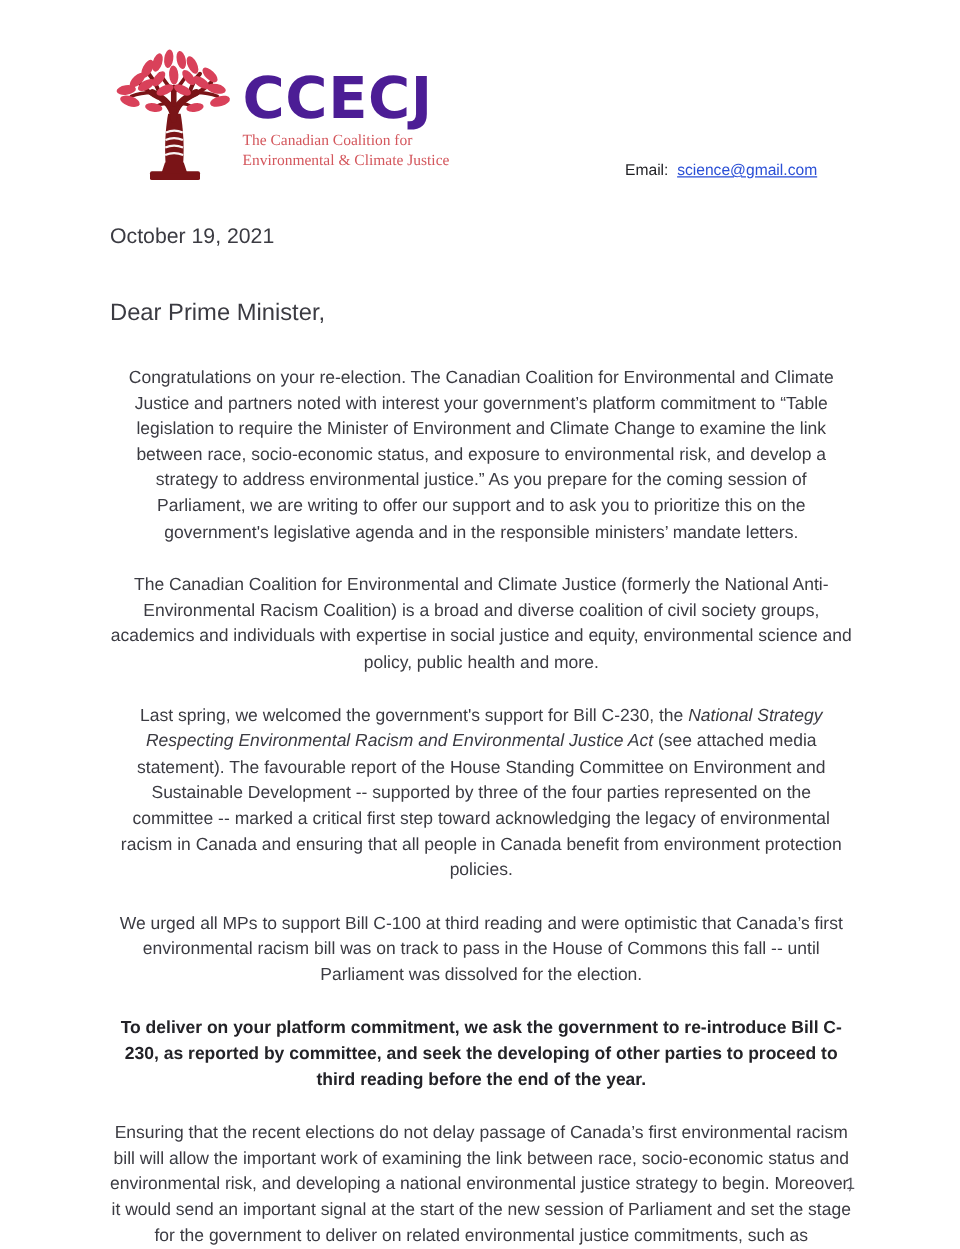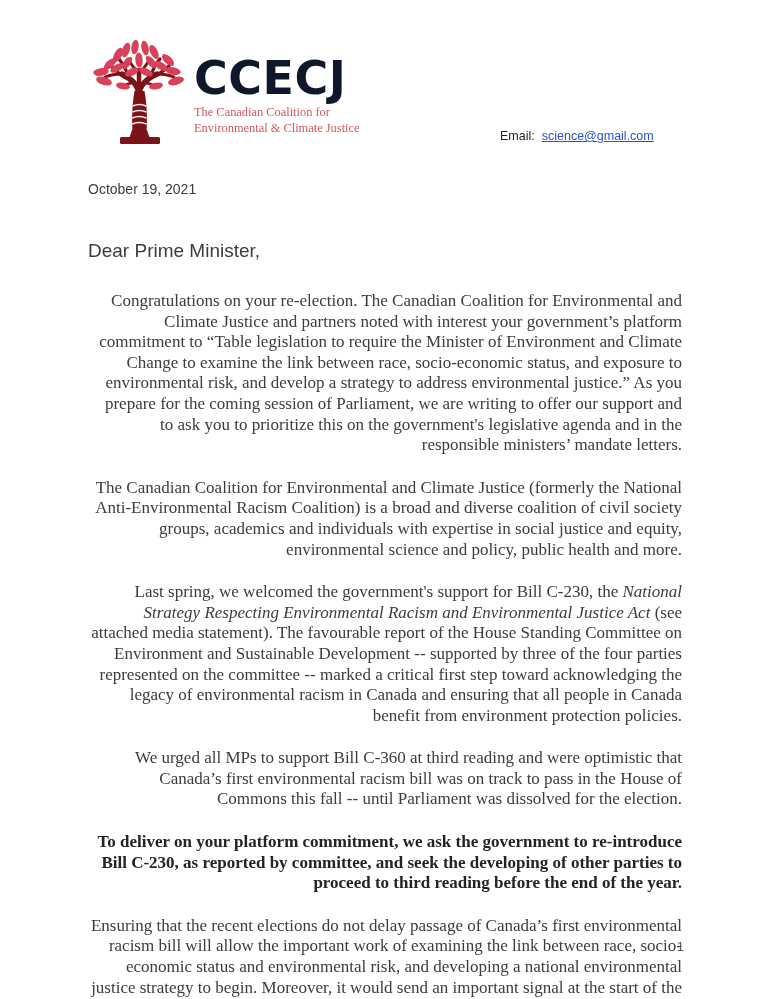--- a/index.html
+++ b/index.html
@@ -41,21 +41,21 @@
 
   .logo-words {
     padding-top: 21px;
   }
   .logo-acronym {
     font-family: "DejaVu Sans", sans-serif;
     font-weight: 700;
     font-size: 46px;
     line-height: 46px;
     letter-spacing: 0.5px;
-    color: #0f172a;
+    color: #4c1d95;
     margin: 0 0 4px 0;
   }
   .logo-tagline {
     font-family: Liberation Serif, serif;
     font-size: 12.4px;
     line-height: 15.5px;
     font-weight: 400;
     color: #d4575d;
     margin: 0;
     white-space: pre-line;
@@ -80,40 +80,39 @@
 
   
   .body-col {
     position: absolute;
     left: 88px;
     top: 180px;
     width: 594px;
   }
 
   .date-line {
-    font-size: 14px;
+    font-size: 17px;
     line-height: 18px;
     color: #3b3b42;
     margin: 0 0 44px 0;
   }
 
   .salutation {
     font-size: 19px;
     line-height: 18px;
     color: #3b3b42;
     margin: 0 0 31px 0;
   }
 
   p.para {
-    font-size: 17px;
+    font-size: 14px;
     line-height: 20.6px;
     color: #3b3b42;
     margin: 0 0 22px 0;
-    text-align: right;
-    font-family: Liberation Serif, serif;
+    text-align: center;
   }
   p.para.bold { font-weight: 700; color: #232328; }
   p.para em, p.para .ital { font-style: italic; }
 
   
   .page-number {
     position: absolute;
     right: 84px;
     bottom: 44px;
     font-size: 13px;
@@ -208,21 +207,21 @@
     <div class="salutation">Dear Prime Minister,</div>
 
     <p class="para">Congratulations on your re-election. The Canadian Coalition for Environmental and Climate Justice and partners noted with interest your government’s platform commitment to “Table legislation to require the Minister of Environment and Climate Change to examine the link between race, socio-economic status, and exposure to environmental risk, and develop a strategy to address environmental justice.” As you prepare for the coming session of Parliament, we are writing to offer our support and to ask you to prioritize this on the government's legislative agenda and in the responsible ministers’ mandate letters.</p>
 
     <p class="para">The Canadian Coalition for Environmental and Climate Justice (formerly the National Anti-Environmental Racism Coalition) is a broad and diverse coalition of civil society groups, academics and individuals with expertise in social justice and equity, environmental science and policy, public health and more.</p>
 
     <p class="para">
       <span>Last spring, we welcomed the government's support for Bill C-230, the </span><span class="ital">National Strategy Respecting Environmental Racism and Environmental Justice Act</span><span> (see attached media statement). The favourable report of the House Standing Committee on Environment and Sustainable Development -- supported by three of the four parties represented on the committee -- marked a critical first step toward acknowledging the legacy of environmental racism in Canada and ensuring that all people in Canada benefit from environment protection policies.</span>
     </p>
 
-    <p class="para">We urged all MPs to support Bill C-360 at third reading and were optimistic that Canada’s first environmental racism bill was on track to pass in the House of Commons this fall -- until Parliament was dissolved for the election.</p>
+    <p class="para">We urged all MPs to support Bill C-100 at third reading and were optimistic that Canada’s first environmental racism bill was on track to pass in the House of Commons this fall -- until Parliament was dissolved for the election.</p>
 
     <p class="para bold">To deliver on your platform commitment, we ask the government to re-introduce Bill C-230, as reported by committee, and seek the developing of other parties to proceed to third reading before the end of the year.</p>
 
     <p class="para">Ensuring that the recent elections do not delay passage of Canada’s first environmental racism bill will allow the important work of examining the link between race, socio-economic status and environmental risk, and developing a national environmental justice strategy to begin. Moreover, it would send an important signal at the start of the new session of Parliament and set the stage for the government to deliver on related environmental justice commitments, such as</p>
   </div>
 
   <div class="page-number">1</div>
 
 </div>
 

